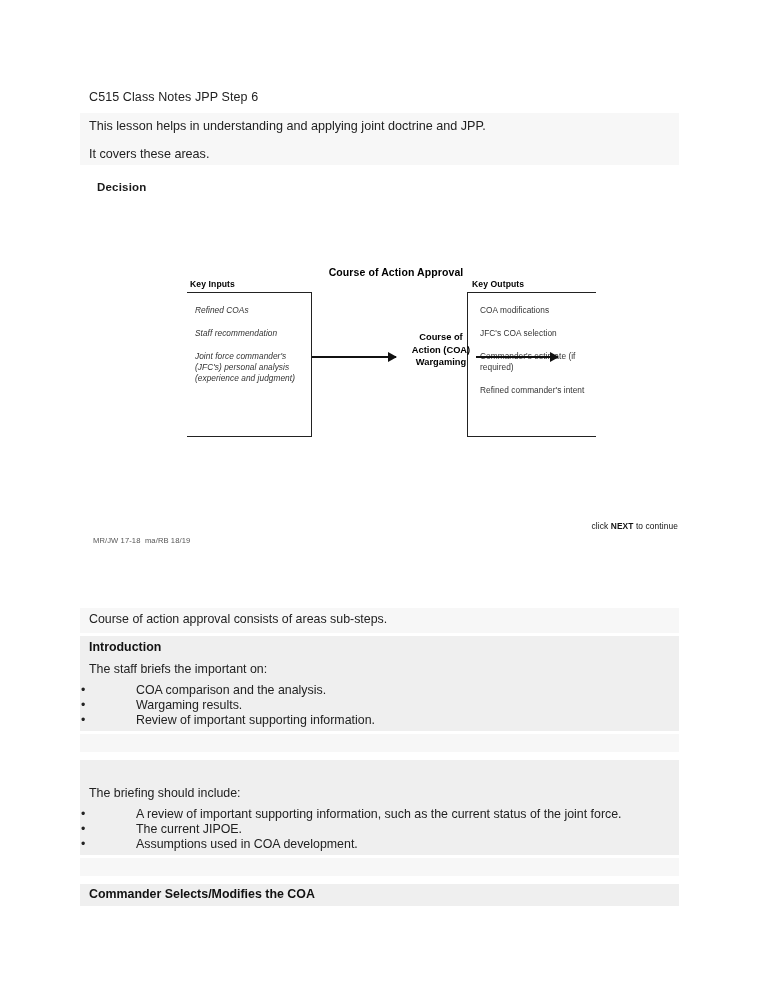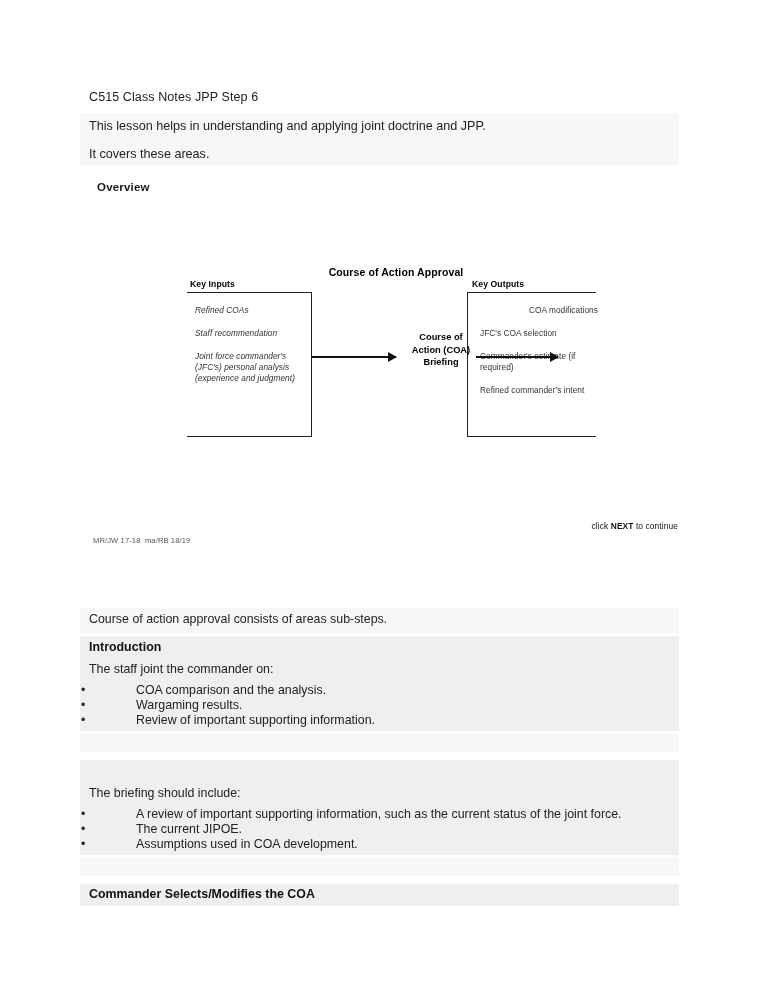--- a/index.html
+++ b/index.html
@@ -212,64 +212,64 @@
 <body>
 
 <div class="page">
 
   <div class="doc-title">C515 Class Notes JPP Step 6</div>
 
   <div class="band shade-light" style="top:113px;height:52px;"></div>
   <div class="para" style="top:119px;">This lesson helps in understanding and applying joint doctrine and JPP.</div>
   <div class="para" style="top:147px;">It covers these areas.</div>
 
-  <div class="overview-label">Overview</div>
+  <div class="overview-label">Decision</div>
 
   <div class="diagram">
 
     <div class="dg-title">
       <span class="dg-title-inner">Course of Action Approval</span>
     </div>
 
     <div class="dg-head dg-head-in">Key Inputs</div>
     <div class="dg-head dg-head-out">Key Outputs</div>
 
     <div class="box-in">
       <div class="dg-item" style="top:12px;">Refined COAs</div>
       <div class="dg-item" style="top:35px;">Staff recommendation</div>
       <div class="dg-item" style="top:58px;">Joint force commander's (JFC's) personal analysis (experience and judgment)</div>
     </div>
 
     <div class="box-out">
-      <div class="dg-item" style="top:12px;text-align:right;">COA modifications</div>
+      <div class="dg-item" style="top:12px;">COA modifications</div>
       <div class="dg-item" style="top:35px;">JFC's COA selection</div>
       <div class="dg-item" style="top:58px;">Commander's estimate (if required)</div>
       <div class="dg-item" style="top:92px;">Refined commander's intent</div>
     </div>
 
     <div class="arrow arrow-1"></div>
     <div class="arrow arrow-2"></div>
 
     <div class="dg-center">
       <div>Course of</div>
       <div>Action (COA)</div>
-      <div>Briefing</div>
+      <div>Wargaming</div>
     </div>
 
     <div class="click-next"><span>click </span><b>NEXT</b><span> to continue</span></div>
 
     <div class="footer-code">MR/JW 17-18  ma/RB 18/19</div>
   </div>
 
   <div class="band shade-light" style="top:608px;height:25px;"></div>
   <div class="sec-lead" style="top:612px;">Course of action approval consists of areas sub-steps.</div>
 
   <div class="band shade-mid" style="top:636px;height:95px;"></div>
   <div class="sec-head" style="top:640px;">Introduction</div>
-  <div class="sec-lead" style="top:662px;">The staff joint the commander on:</div>
+  <div class="sec-lead" style="top:662px;">The staff briefs the important on:</div>
 
   <div class="bullet-dot" style="top:683px;">•</div>
   <div class="bullet-txt" style="top:683px;">COA comparison and the analysis.</div>
   <div class="bullet-dot" style="top:698px;">•</div>
   <div class="bullet-txt" style="top:698px;">Wargaming results.</div>
   <div class="bullet-dot" style="top:713px;">•</div>
   <div class="bullet-txt" style="top:713px;">Review of important supporting information.</div>
 
   <div class="band shade-light" style="top:734px;height:18px;"></div>
 

